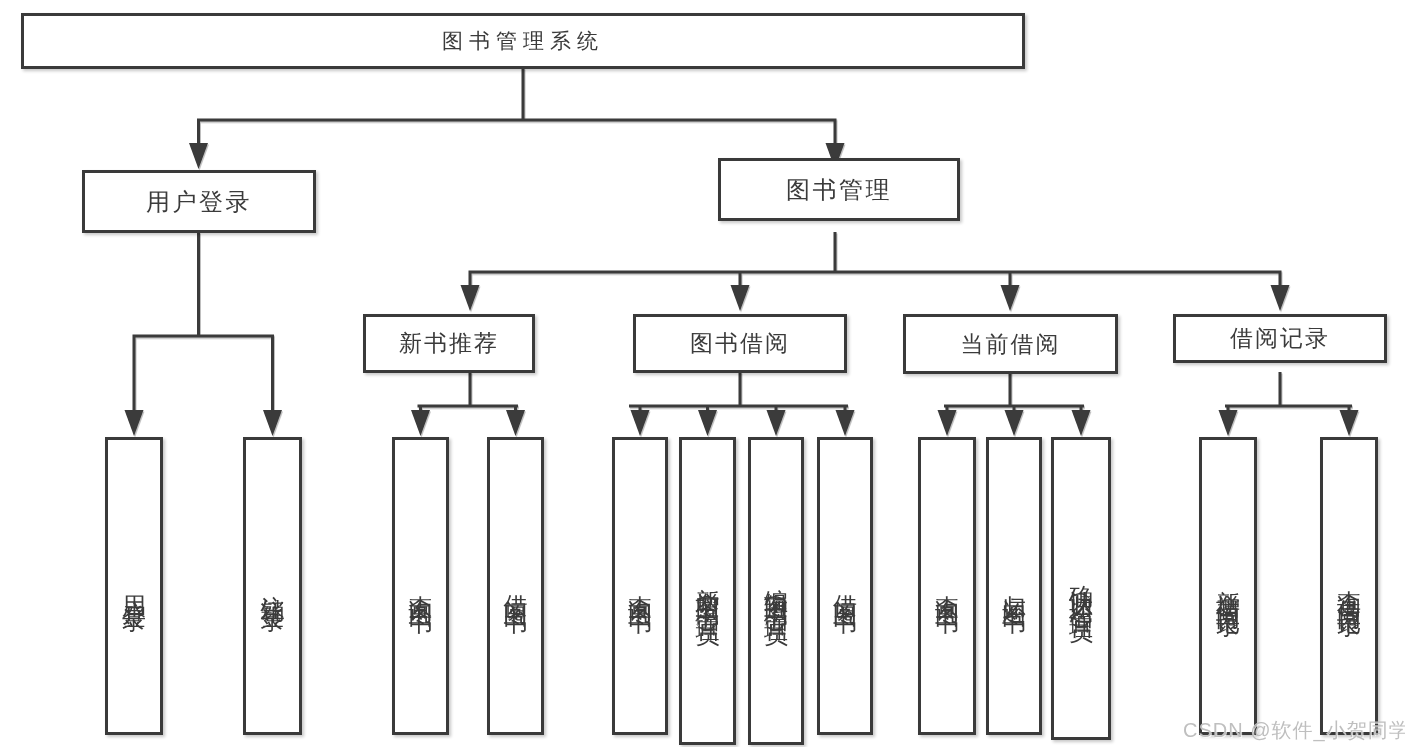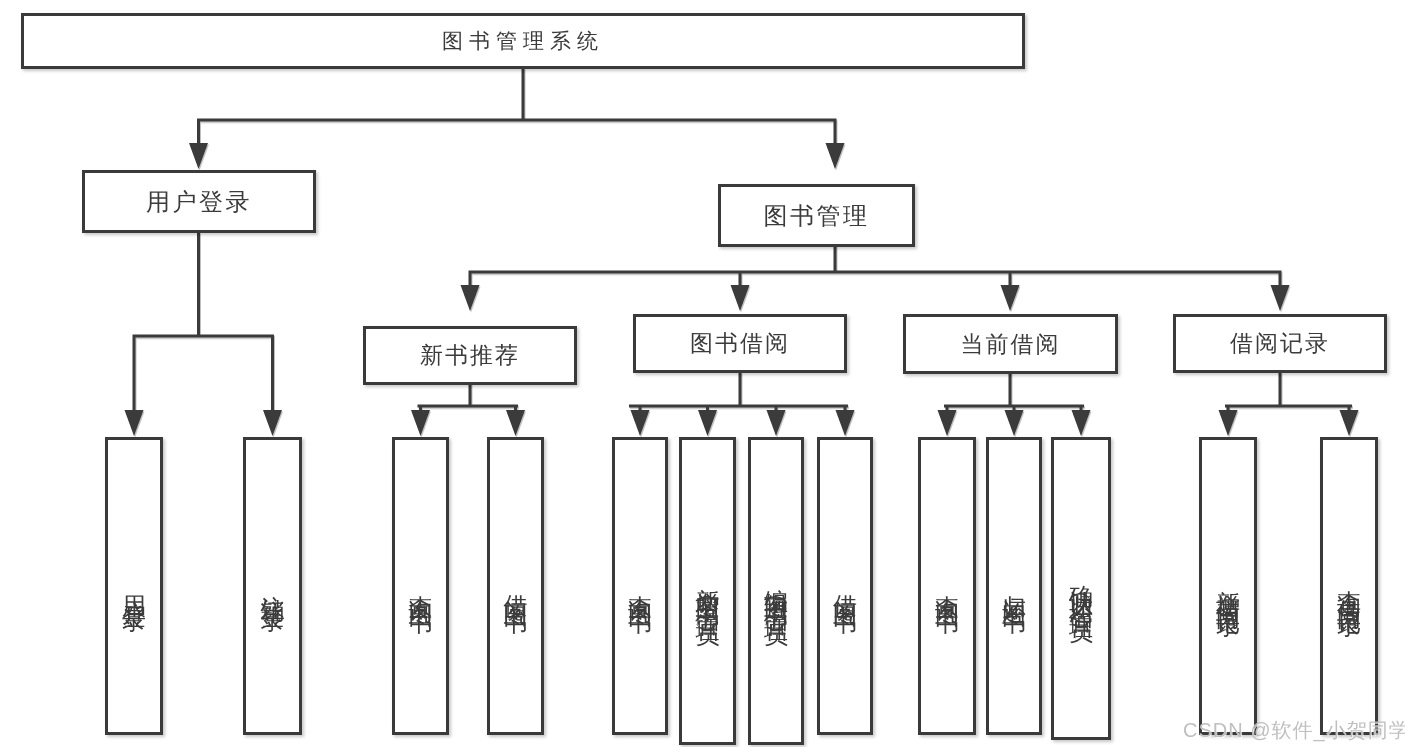--- a/index.html
+++ b/index.html
@@ -78,26 +78,26 @@
         <polygon points="1071.5,410 1090.5,410 1081,436"></polygon>
         <polygon points="1218.5,410 1237.5,410 1228,436"></polygon>
         <polygon points="1339.5,410 1358.5,410 1349,436"></polygon>
       </g>
     </g>
   </svg>
 
   <div class="box root-box" style="left:21px;top:13px;width:1004px;height:56px;">图书管理系统</div>
 
   <div class="box l2-box" style="left:82px;top:170px;width:234px;height:63px;">用户登录</div>
-  <div class="box l2-box" style="left:718px;top:184px;width:197px;height:63px;">图书管理</div>
+  <div class="box l2-box" style="left:718px;top:158px;width:242px;height:63px;">图书管理</div>
 
-  <div class="box l3-box" style="left:363px;top:314px;width:214px;height:59px;margin-top:12px;">新书推荐</div>
+  <div class="box l3-box" style="left:363px;top:314px;width:172px;height:59px;">新书推荐</div>
   <div class="box l3-box" style="left:903px;top:314px;width:215px;height:60px;">当前借阅</div>
   <div class="box l3-box" style="left:633px;top:314px;width:214px;height:59px;">图书借阅</div>
-  <div class="box l3-box" style="left:1173px;top:314px;width:214px;height:59px;text-align:right;">借阅记录</div>
+  <div class="box l3-box" style="left:1173px;top:314px;width:214px;height:49px;text-align:right;">借阅记录</div>
 
   <div class="box vbox" style="left:105px;top:437px;width:58px;height:298px;">用户登录</div>
   <div class="box vbox" style="left:243px;top:437px;width:59px;height:298px;">注销登录</div>
   <div class="box vbox" style="left:392px;top:437px;width:57px;height:298px;">查询图书</div>
   <div class="box vbox" style="left:487px;top:437px;width:57px;height:298px;">借阅图书</div>
   <div class="box vbox" style="left:612px;top:437px;width:56px;height:298px;">查询图书</div>
   <div class="box vbox" style="left:679px;top:437px;width:57px;height:308px;">新增图书（管理员）</div>
   <div class="box vbox" style="left:748px;top:437px;width:56px;height:308px;">编辑图书（管理员）</div>
   <div class="box vbox" style="left:817px;top:437px;width:56px;height:298px;">借阅图书</div>
   <div class="box vbox" style="left:918px;top:437px;width:58px;height:298px;">查询图书</div>

